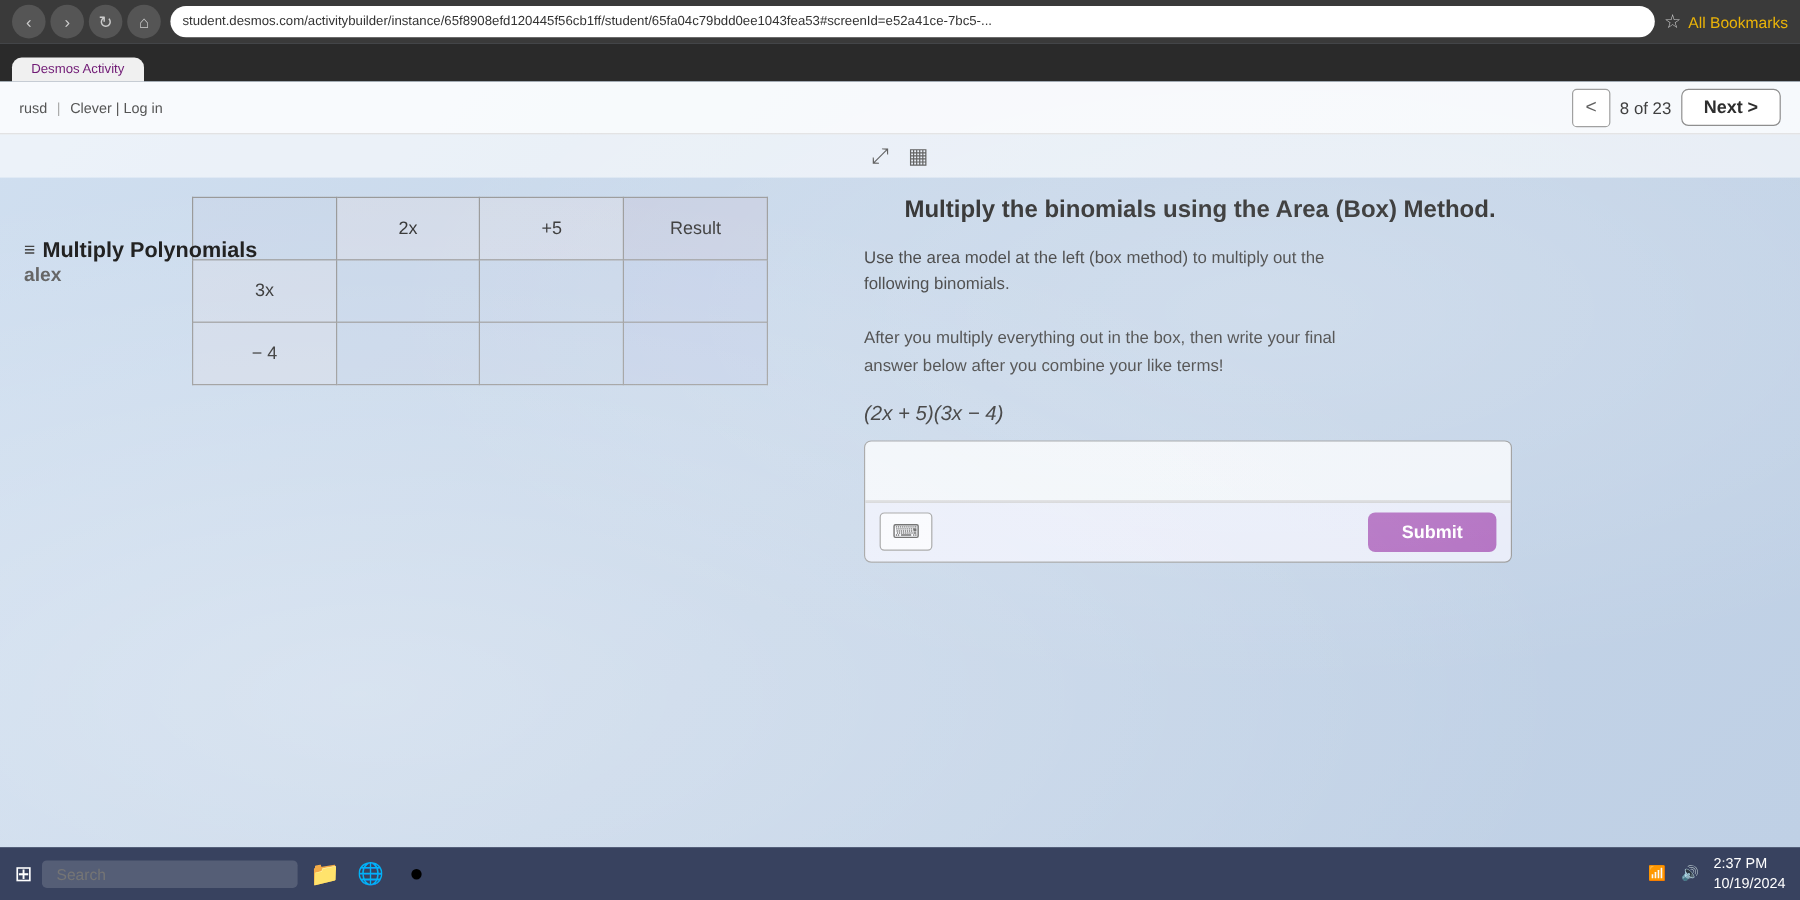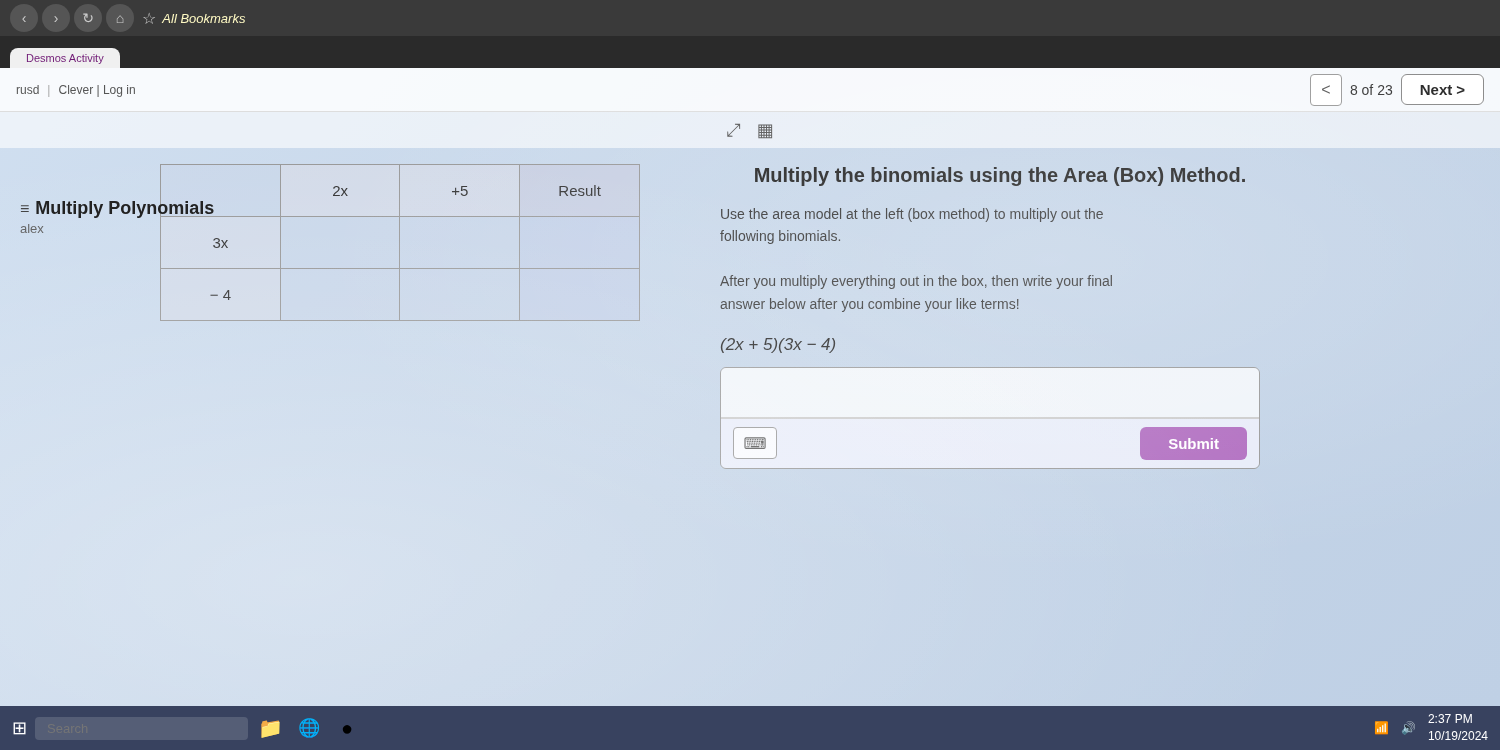--- a/index.html
+++ b/index.html
@@ -135,23 +135,24 @@
       background: none; border: none; cursor: pointer; font-size: 18px; color: #555;
     }
     .sidebar-title {
       font-size: 18px;
       font-weight: 700;
       color: #222;
       margin-bottom: 2px;
       display: flex; align-items: center; gap: 6px;
     }
     .sidebar-subtitle {
-      font-size: 13px;
+      font-size: 16px;
       color: #666;
       margin-bottom: 10px;
+      font-weight: bold;
     }
     .hamburger-icon {
       font-size: 16px; color: #444;
     }
     .box-table {
       border-collapse: collapse;
       width: 480px;
     }
     .box-table td {
       border: 1px solid #999;
@@ -310,23 +311,26 @@
 </head>
 <body>
 
 <div class="browser-bar">
   <div class="browser-nav-btns">
     <button class="nav-btn">‹</button>
     <button class="nav-btn">›</button>
     <button class="nav-btn">↻</button>
     <button class="nav-btn">⌂</button>
   </div>
+  <div class="address-bar">
+    <span>student.desmos.com/activitybuilder/instance/65f8908efd120445f56cb1ff/student/65fa04c79bdd0ee1043fea53#screenId=e52a41ce-7bc5-...</span>
+  </div>
   <div class="browser-actions">
     <button class="browser-action-btn">☆</button>
-    <span style="color:#fef9c3;font-size:13px;font-style:italic;">All Bookmarks</span>
+    <span style="color:#eab308;font-size:13px;">All Bookmarks</span>
   </div>
 </div>
 
 <div class="tabs-bar">
   <div class="tab">Desmos Activity</div>
 </div>
 
 <div class="page-body">
 
   <div class="page-nav" style="background:rgba(255,255,255,0.85);">

